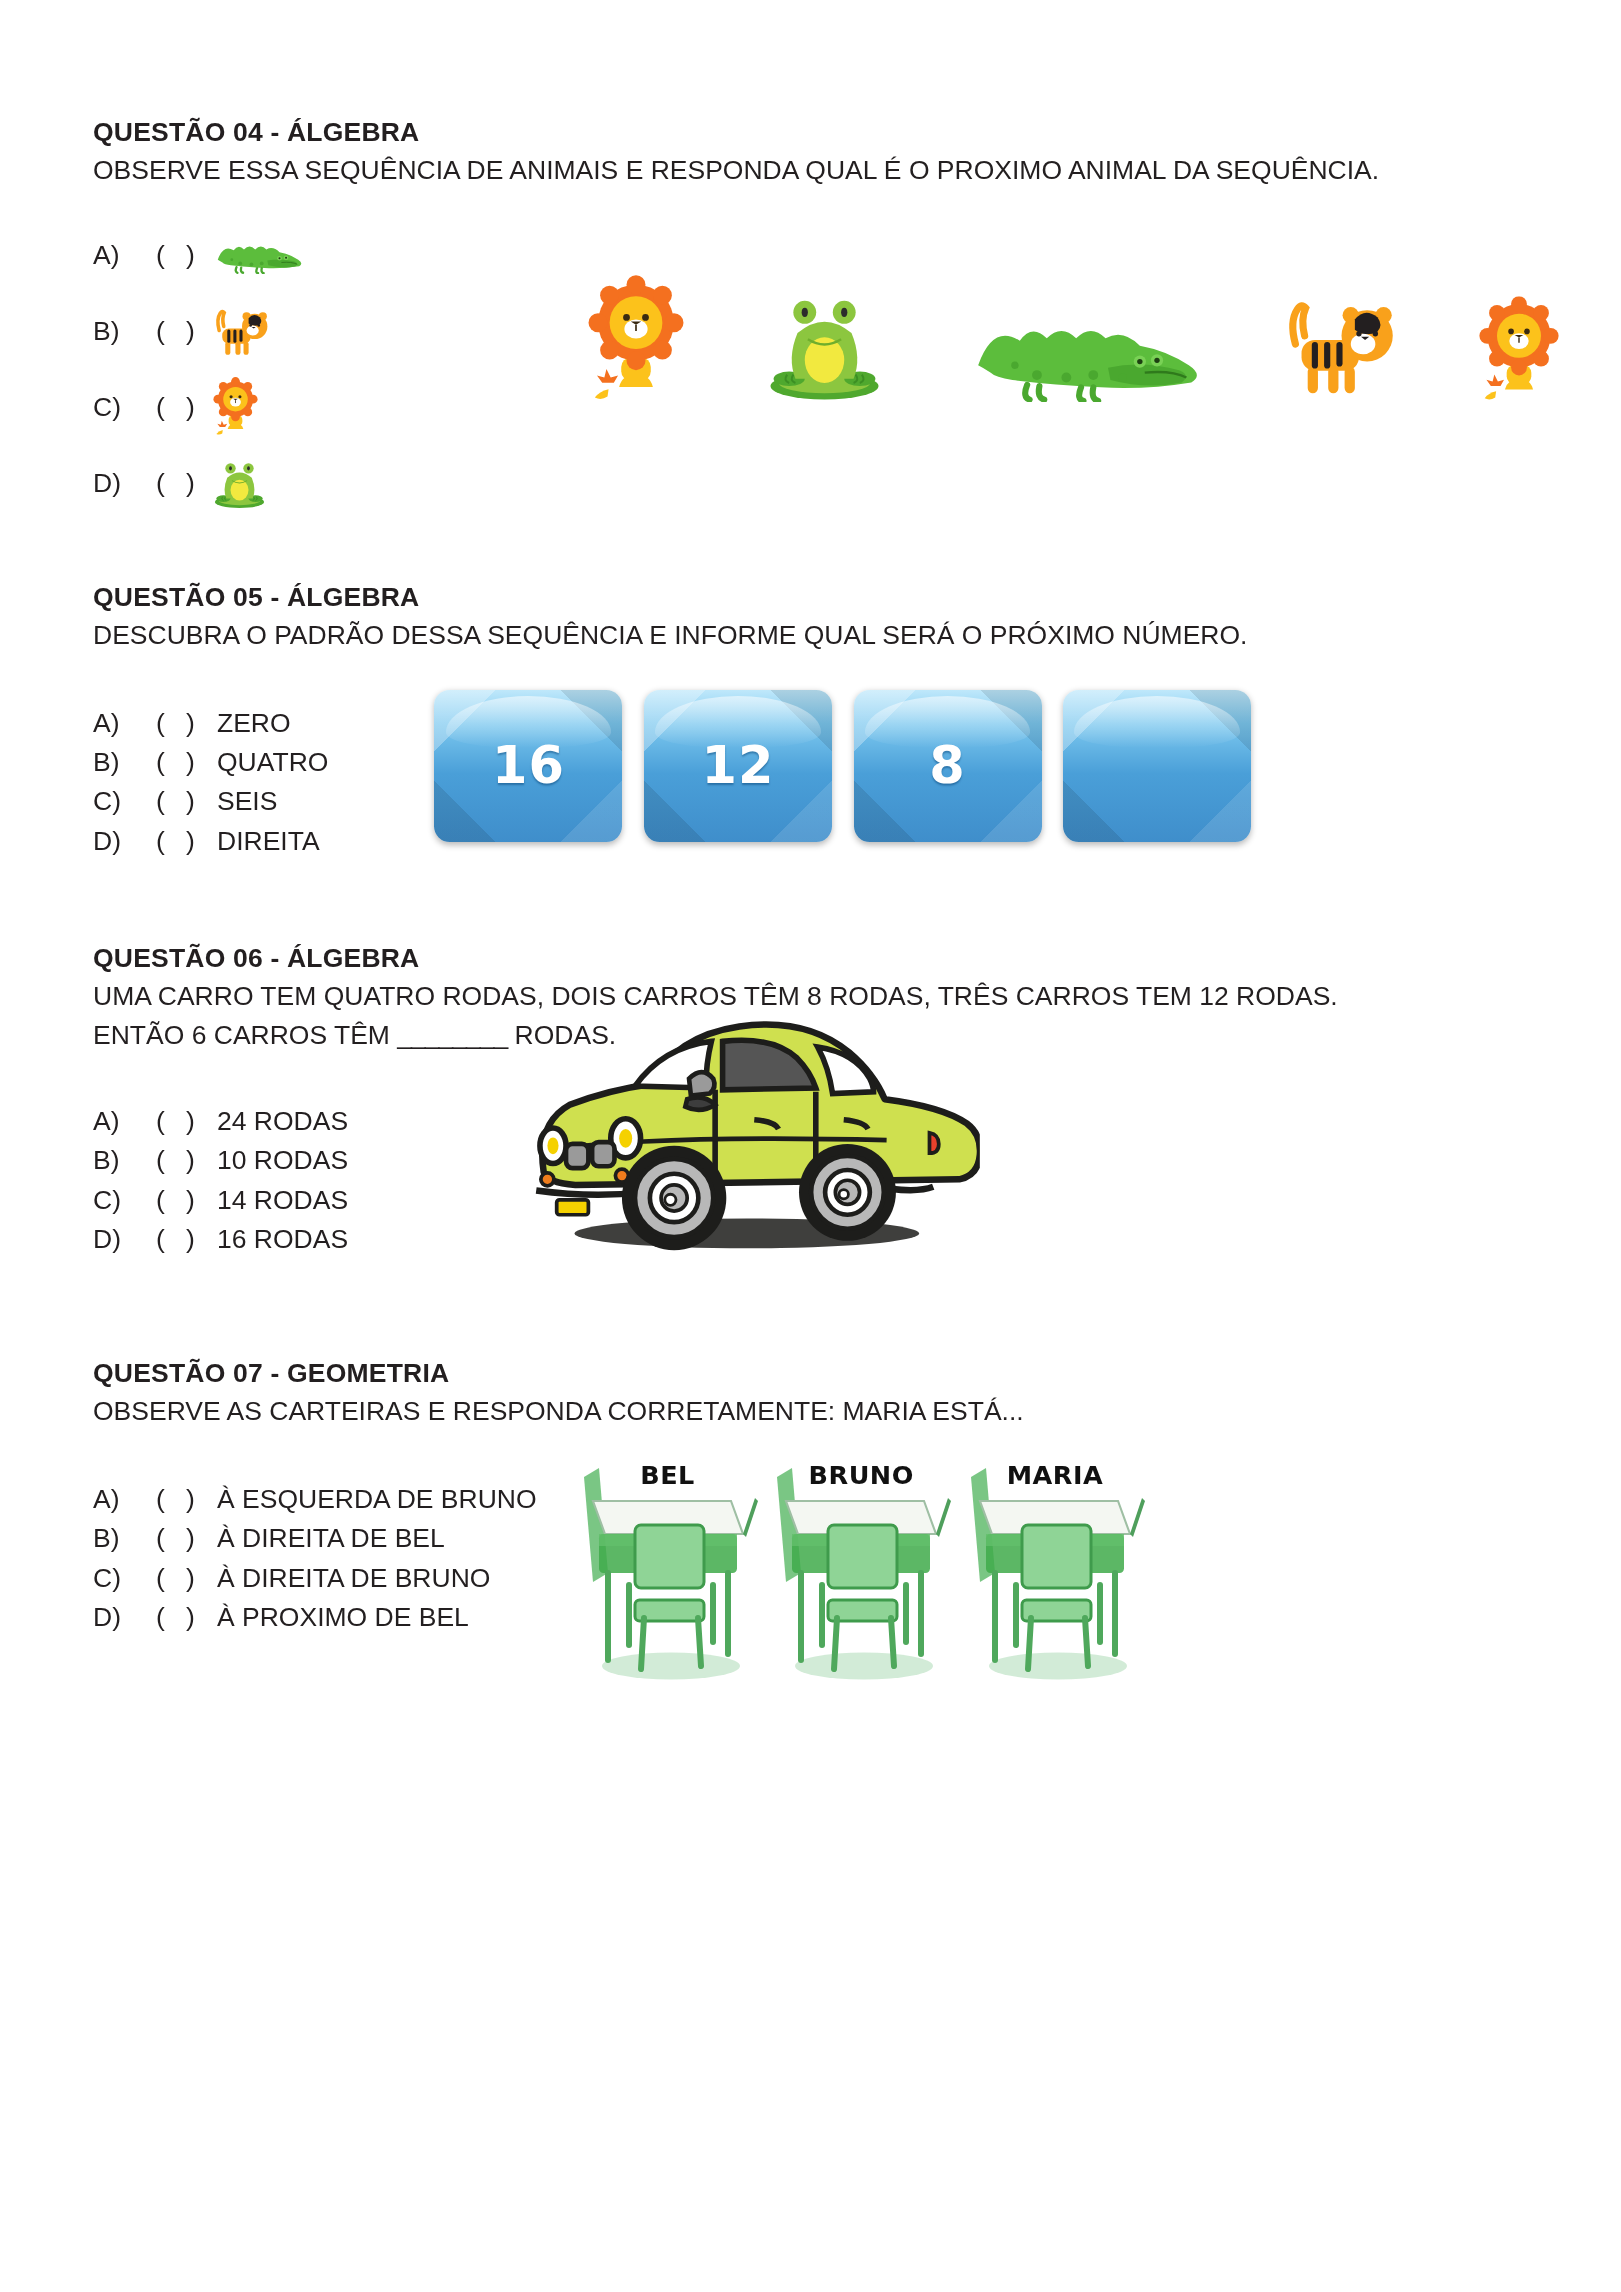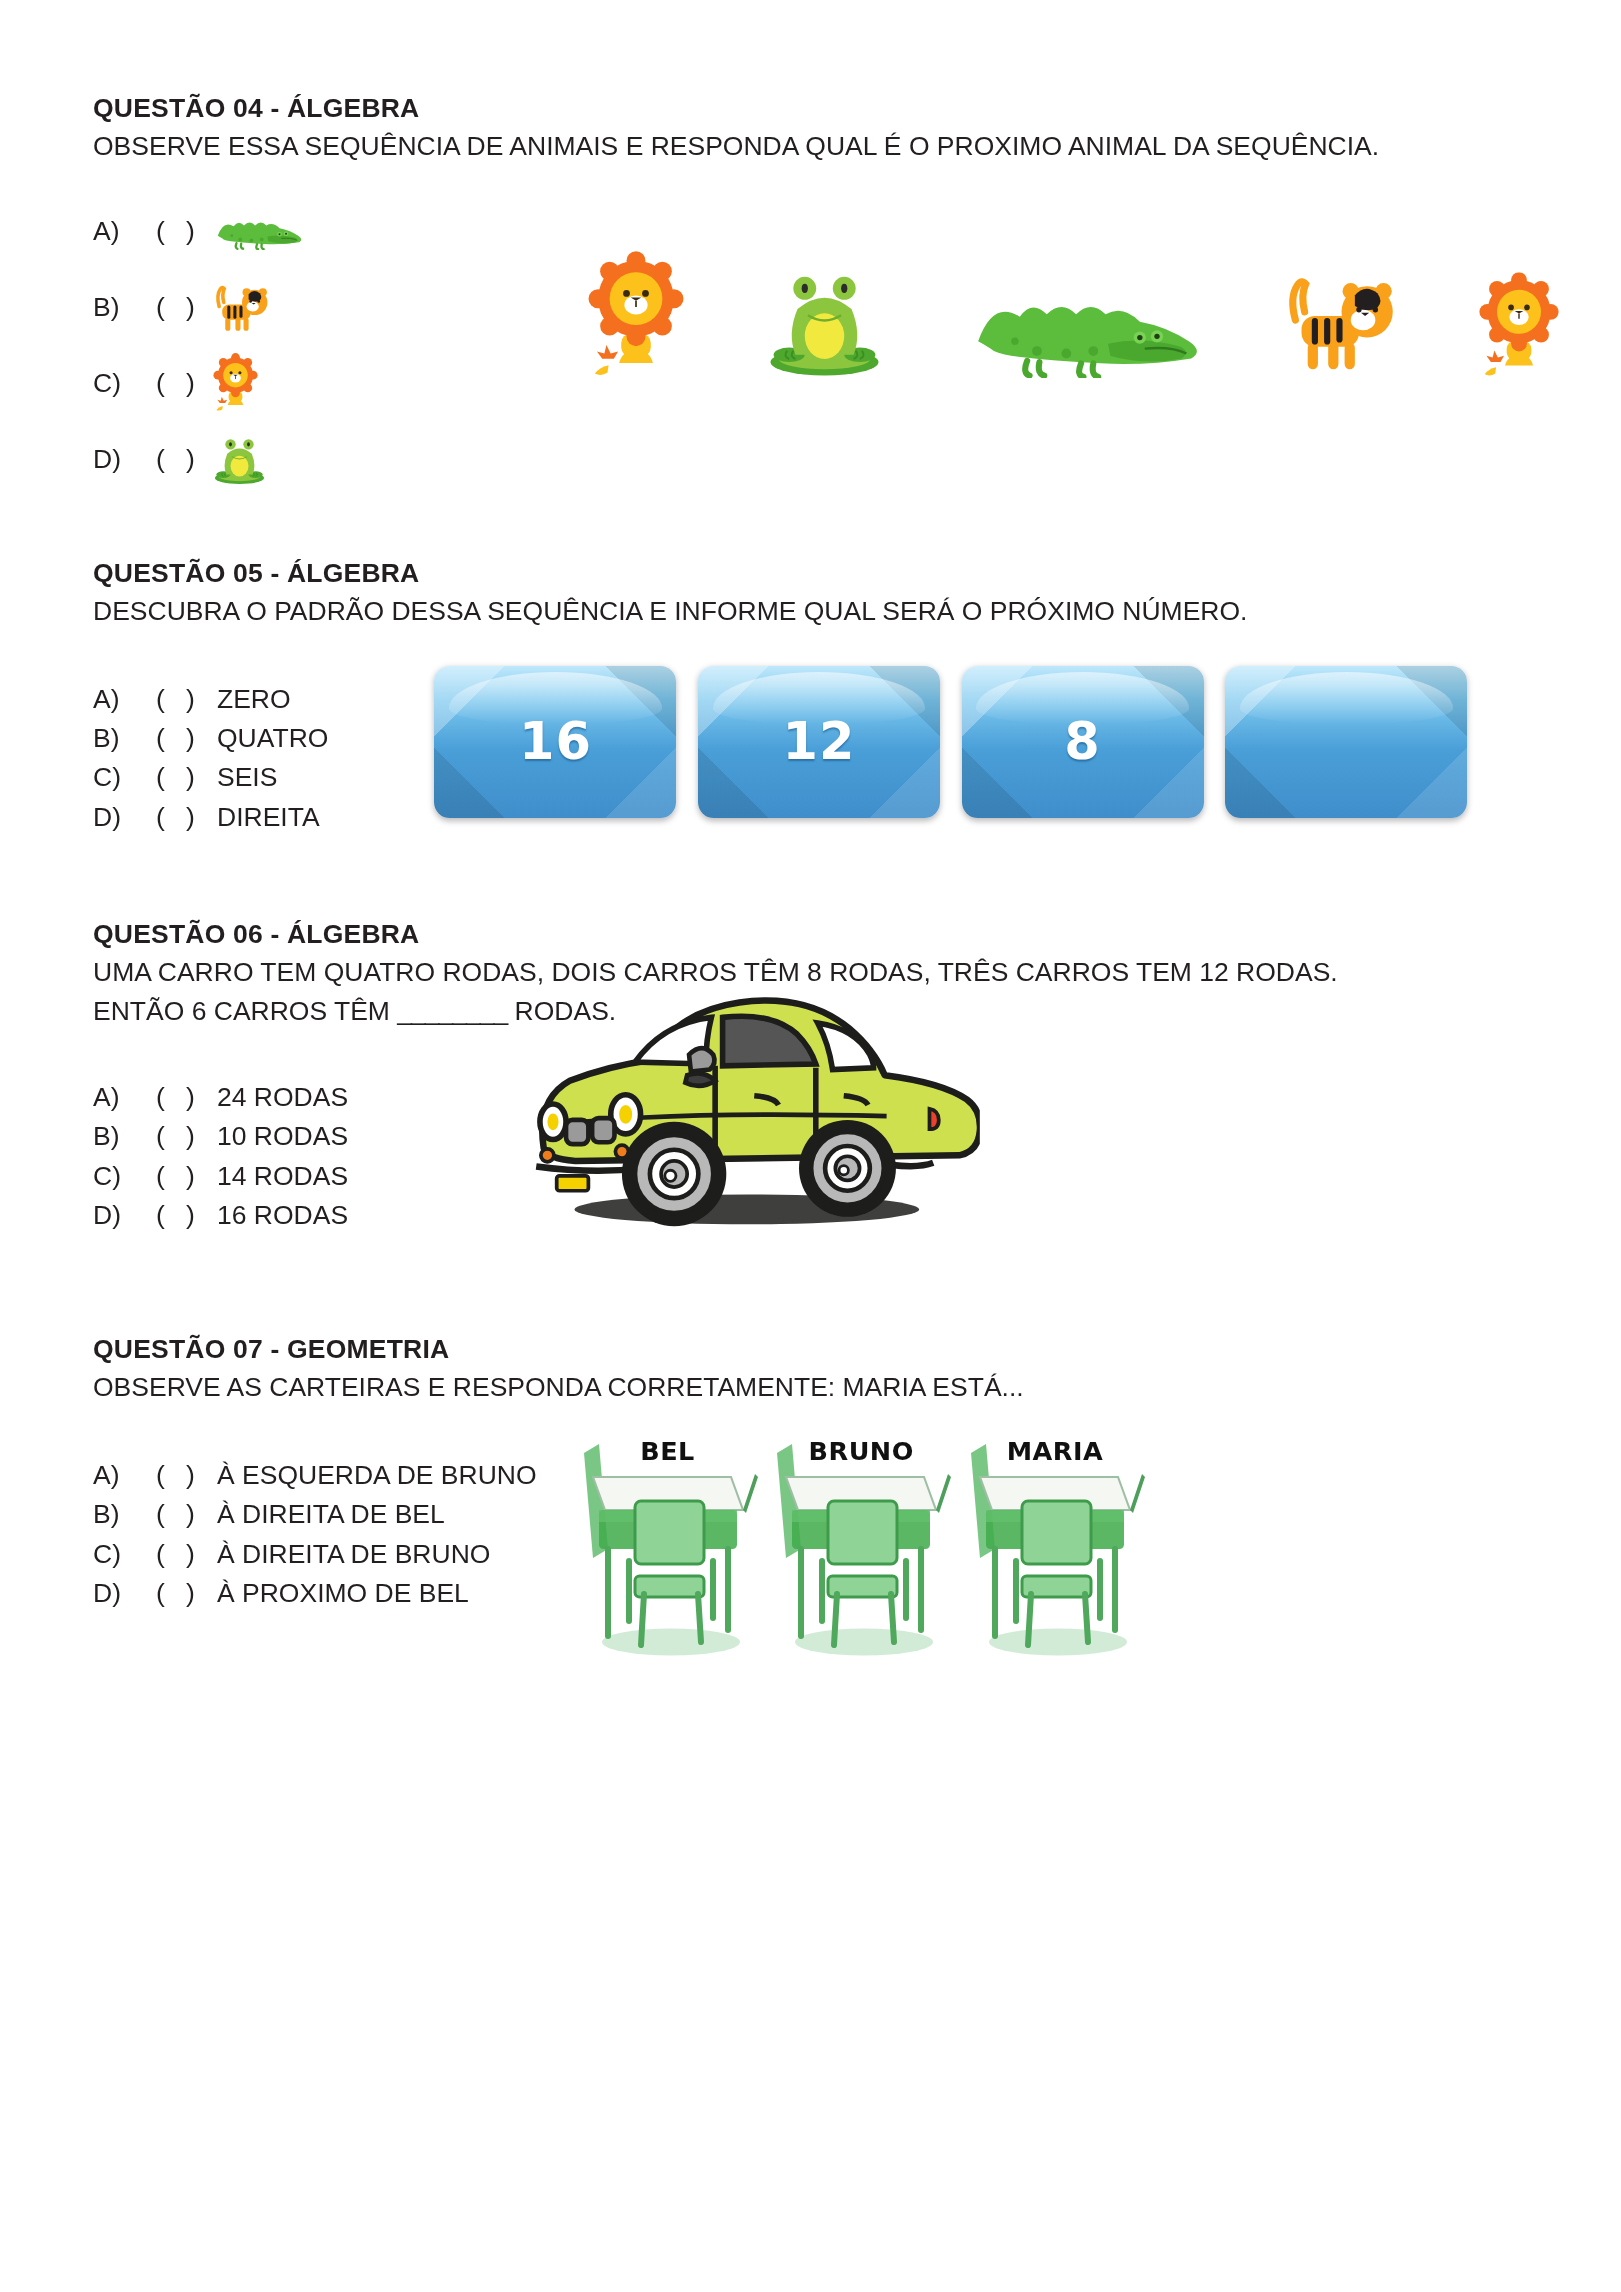--- a/index.html
+++ b/index.html
@@ -16,21 +16,21 @@
     color: #231f20;
     position: relative;
     overflow: hidden;
   }
 
   .page {
     position: absolute;
     left: 0; top: 0;
     width: 1621px;
     height: 2293px;
-    padding: 92px 93px 0 93px;
+    padding: 116px 93px 0 93px;
   }
 
   
   .question { position: relative; }
 
   .q-title {
     font-weight: bold;
     font-size: 26.5px;
     letter-spacing: 0.2px;
     line-height: 1.28;
@@ -87,21 +87,21 @@
     justify-content: space-between;
   }
 
   
   .tiles {
     display: flex;
     gap: 21.6px;
     margin-top: 9.8px;
   }
   .tile {
-    width: 242px;
+    width: 188px;
     height: 152px;
     border-radius: 15.7px;
     position: relative;
     background:
       linear-gradient(180deg,#bfe8fb 0%, #7cc8ef 22%, #4a9fd8 55%, #3f8ecb 100%);
     box-shadow: 0 2.9px 5.9px rgba(0,0,0,.28);
     overflow: hidden;
     display: flex;
     align-items: center;
     justify-content: center;

